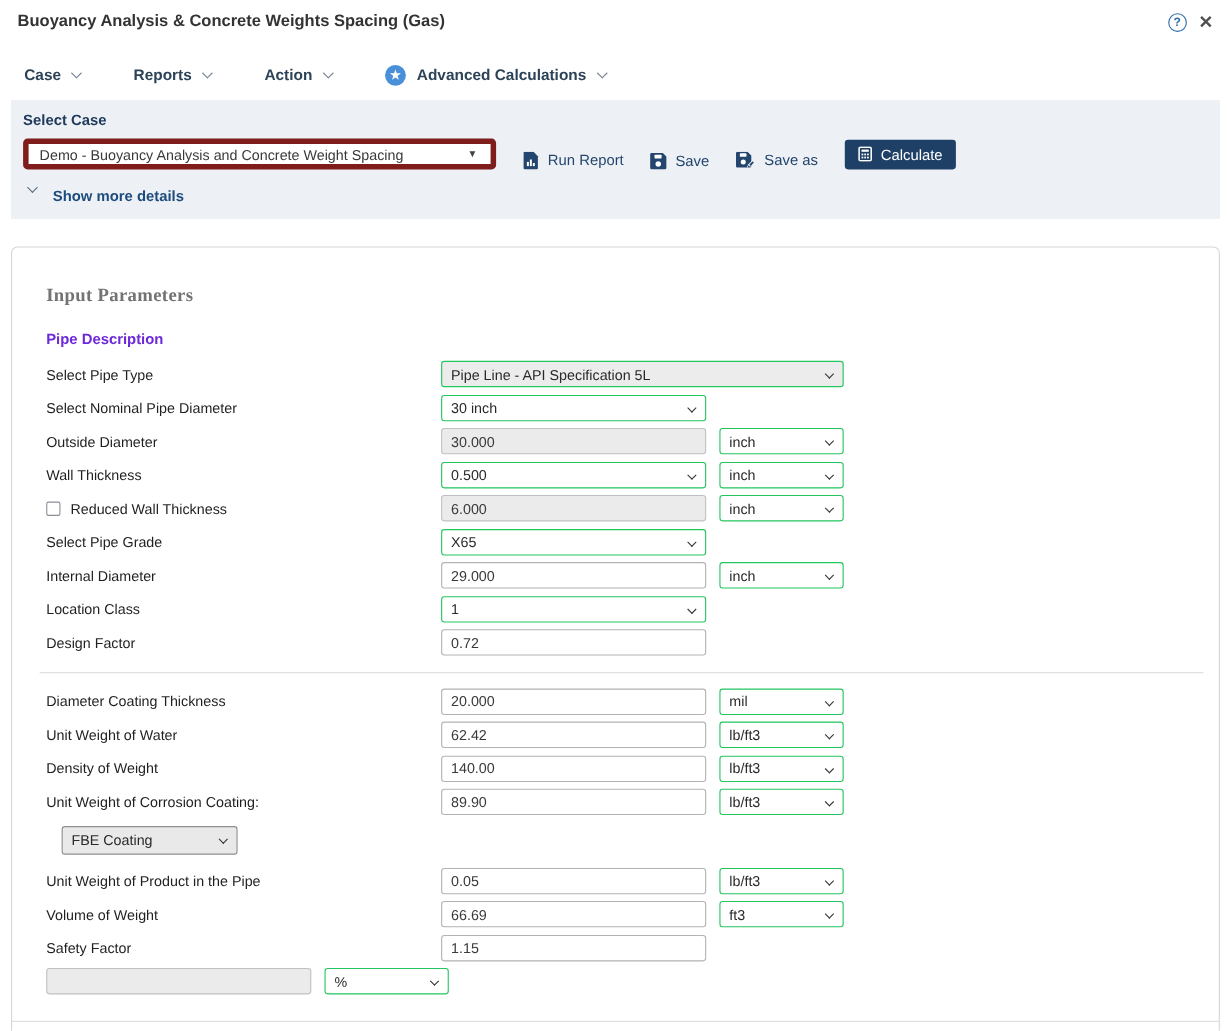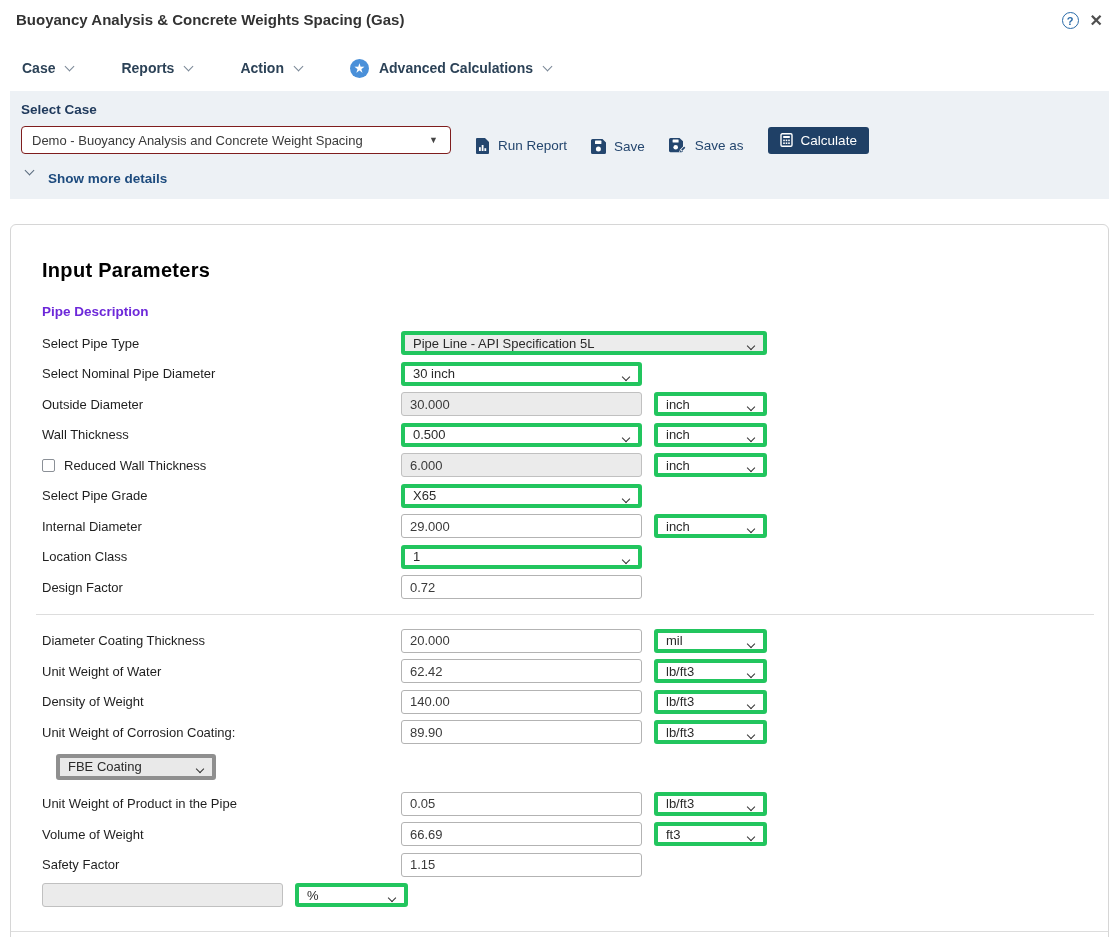--- a/index.html
+++ b/index.html
@@ -19,45 +19,45 @@
   .menu-item { display:flex; align-items:center; gap:11px; font-size:14px; font-weight:bold; color:#2c4257; cursor:default; }
   .chev { width:7px; height:7px; border-right:1.7px solid #7a8796; border-bottom:1.7px solid #7a8796;
     transform:rotate(45deg); margin-top:-4px; }
   .star-ic { width:19px; height:19px; border-radius:50%; background:#4a90d9; color:#fff; font-size:11px;
     display:flex; align-items:center; justify-content:center; margin-right:-1px; }
 
   
   .case-bar { margin:11px 10px 0 10px; background:#edf1f5; padding:11px 12px 13px 11px; }
   .case-label { font-size:13.5px; font-weight:bold; color:#203a5c; margin-bottom:9px; }
   .case-row { display:flex; align-items:center; }
-  .case-select { width:430px; height:28px; background:#fff; border:1px solid #7f1d1d; border-radius:4px;
+  .case-select { width:430px; height:28px; background:#fff; border:5px solid #7f1d1d; border-radius:4px;
     display:flex; align-items:center; justify-content:space-between; padding:0 12px 0 10px;
     font-size:13px; color:#3a3a3a; cursor:default; }
   .caret { font-size:9px; color:#444; }
   .toolbar { display:flex; align-items:flex-end; gap:24px; margin-left:24px; }
   .tool-btn { display:flex; align-items:center; gap:8px; color:#24466e; font-size:13.5px; cursor:default; }
   .calc-btn { background:#1f4066; color:#fff; border-radius:3px; padding:6px 12px; display:flex;
     align-items:center; gap:8px; font-size:13.5px; cursor:default; }
   .show-more { display:flex; align-items:flex-start; gap:15px; margin-top:17px; padding-left:5px;
     color:#1d4b7e; font-weight:bold; font-size:13.5px; cursor:default; }
   .show-more .chev { border-color:#5a6b7d; }
 
   
   .panel { margin:25px 10px 0 10px; border:1px solid #d6d6d6; border-radius:6px; height:760px;
     padding:34px 0 0 20px; background:#fff; }
-  .panel-title { font-size:20px; font-weight:bold; color:#000000; letter-spacing:.3px; padding-left:11px; }
+  .panel-title { font-size:17px; font-weight:bold; color:#737373; letter-spacing:.3px; padding-left:11px;font-family:Liberation Serif, serif; }
   .section-title { font-size:13.5px; font-weight:bold; color:#6d28d9; margin-top:22px; padding-left:11px; }
   .form-rows { margin-top:9px; }
   .form-row { display:flex; align-items:center; height:30.5px; padding-left:11px; }
   .row-label { width:359px; font-size:13px; color:#1f1f1f; display:flex; align-items:center; gap:9px; }
   .cbox { width:13px; height:13px; border:1.5px solid #8b9097; border-radius:2px; background:#fff; flex:none; }
   input.val { width:241px; height:24px; border:1px solid #b3b3b3; border-radius:3px; padding:0 8px;
     font-size:13px; color:#3a3a3a; font-family:inherit; background:#fff; outline:none; }
   input.val[readonly] { background:#ebebeb; border-color:#c0c0c0; }
-  .fsel { position:relative; height:24px; border:4px solid #22c55e; border-radius:3px; background:#fff;
+  .fsel { position:relative; height:24px; border:1px solid #22c55e; border-radius:3px; background:#fff;
     display:flex; align-items:center; padding:0 18px 0 8px; font-size:13px; color:#2a2a2a; cursor:default; }
   .fsel .chev2 { position:absolute; right:9px; top:8px; width:6px; height:6px;
     border-right:1.5px solid #333; border-bottom:1.5px solid #333; transform:rotate(45deg); }
   .fsel.w241 { width:241px; }
   .fsel.wide { width:366px; background:#ececec; }
   .fsel.unit { width:113px; }
   .fsel.fbe  { width:160px; height:26px; background:#e9e9e9; border-color:#8f8f8f; }
   .unitwrap { margin-left:12px; }
   .sect-divider { height:1px; background:#ddd; margin:11px 14px 11px 5px; }
   .standalone { margin:6px 0 9px 25px; }

